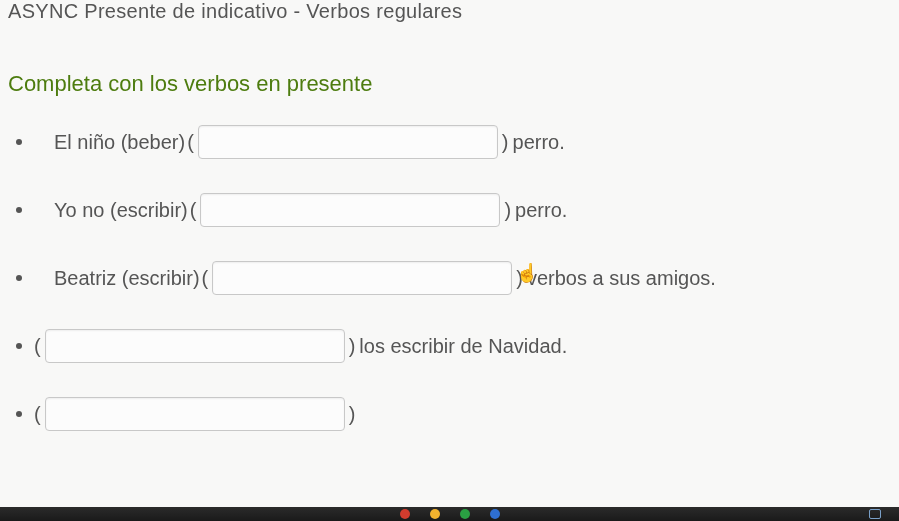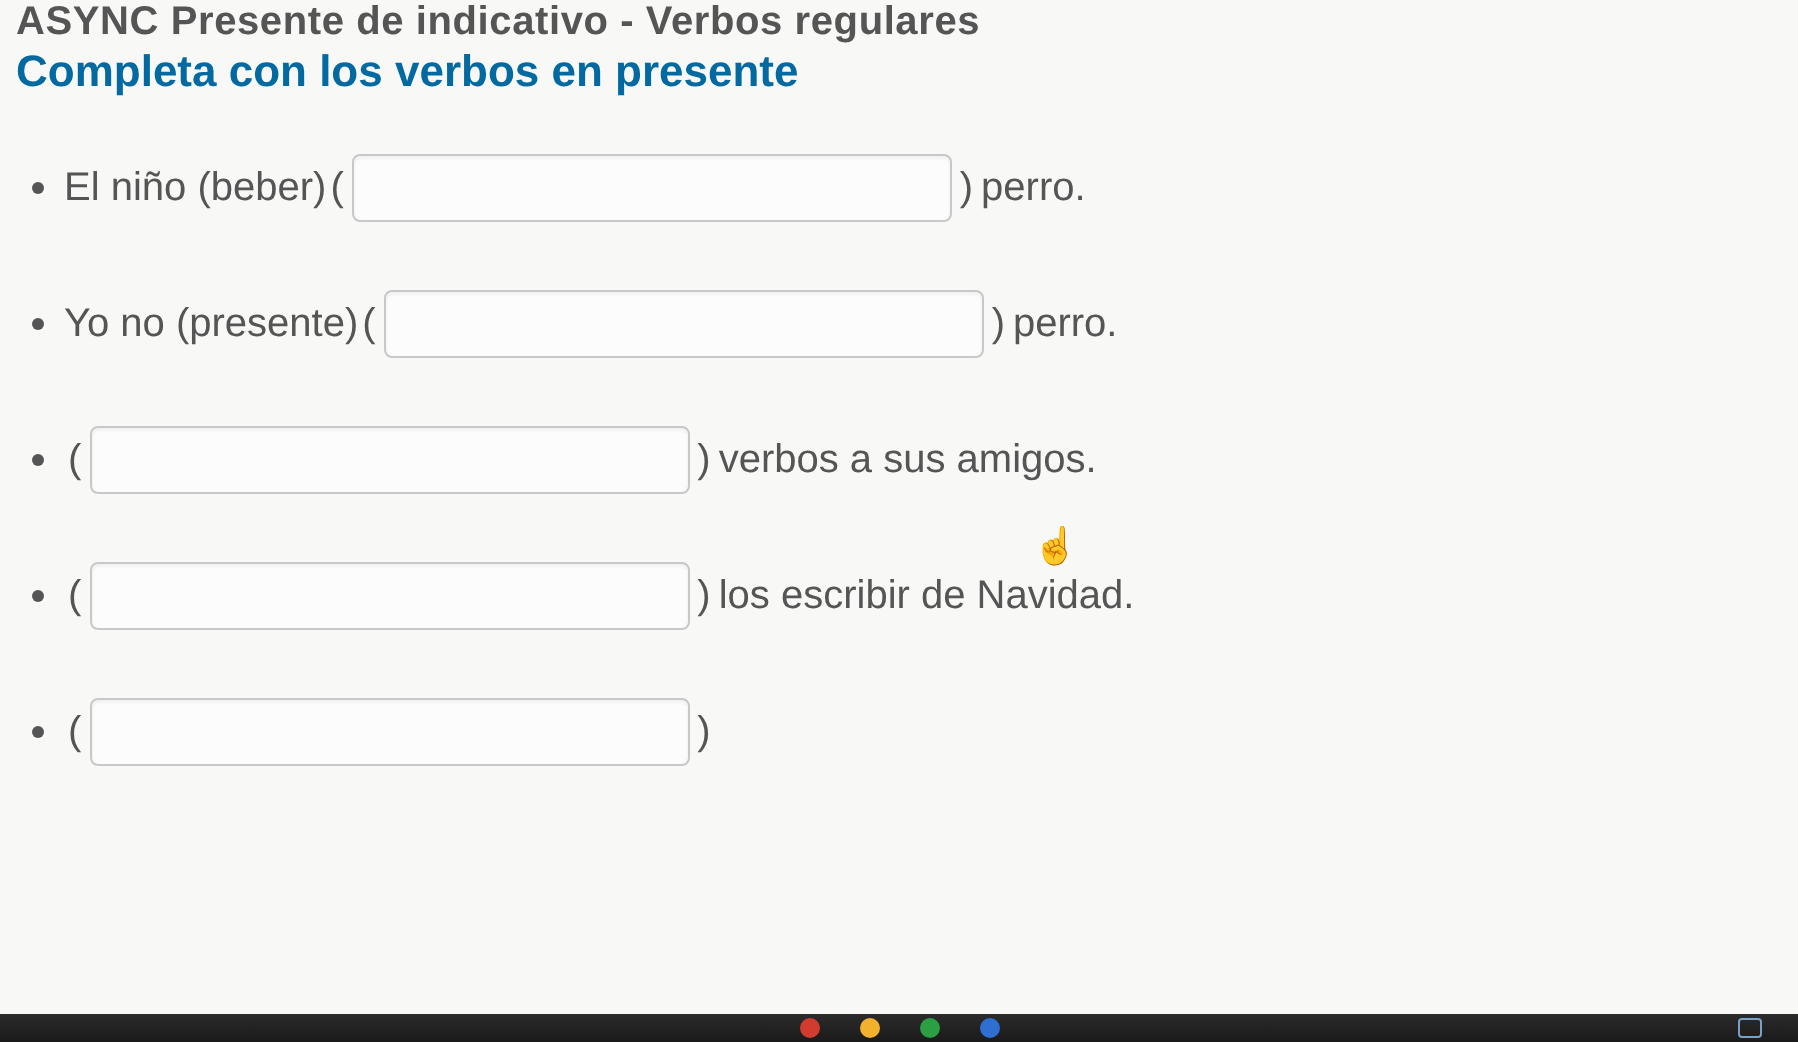--- a/index.html
+++ b/index.html
@@ -12,29 +12,30 @@
       height: 521px;
       background: #f8f8f7;
       font-family: Arial, Helvetica, sans-serif;
       color: #5a5a5a;
       padding: 0 8px;
       overflow: hidden;
       position: relative;
     }
     .page-title {
       font-size: 20px;
-      font-weight: 700;
+      font-weight: 400;
       color: #555;
       margin-top: 0;
       letter-spacing: 0.3px;
     }
     .instruction {
       font-size: 22px;
-      font-weight: 700;
-      color: #0369a1;
+      font-weight: 400;
+      color: #4d7c0f;
+      margin-top: 48px;
       margin-bottom: 28px;
     }
     .question-list {
       list-style: none;
       padding-left: 8px;
     }
     .question-item {
       display: flex;
       align-items: center;
       margin-bottom: 34px;
@@ -44,20 +45,21 @@
     .bullet {
       width: 6px;
       height: 6px;
       background: #555;
       border-radius: 50%;
       margin-right: 10px;
       flex-shrink: 0;
     }
     .pretext {
       white-space: nowrap;
+      margin-left: 22px;
     }
     .paren {
       margin: 0 2px;
     }
     .answer-input {
       height: 34px;
       width: 300px;
       border: 1px solid #c8c8c8;
       border-radius: 4px;
       background: #fcfcfc;
@@ -122,29 +124,30 @@
     <span class="bullet"></span>
     <span class="pretext">El niño (beber)</span>
     <span class="paren">(</span>
     <input class="answer-input" type="text" style="">
     <span class="paren">)</span>
     <span class="posttext">perro.</span>
   </li>
 
   <li class="question-item">
     <span class="bullet"></span>
-    <span class="pretext">Yo no (presente)</span>
+    <span class="pretext">Yo no (escribir)</span>
     <span class="paren">(</span>
     <input class="answer-input" type="text" style="">
     <span class="paren">)</span>
     <span class="posttext">perro.</span>
   </li>
 
   <li class="question-item">
     <span class="bullet"></span>
+    <span class="pretext">Beatriz (escribir)</span>
     <span class="paren">(</span>
     <input class="answer-input" type="text" style="">
     <span class="paren">)</span>
     <span class="posttext">verbos a sus amigos.</span>
   </li>
 
   <li class="question-item">
     <span class="bullet"></span>
     <span class="paren">(</span>
     <input class="answer-input" type="text" style="">

